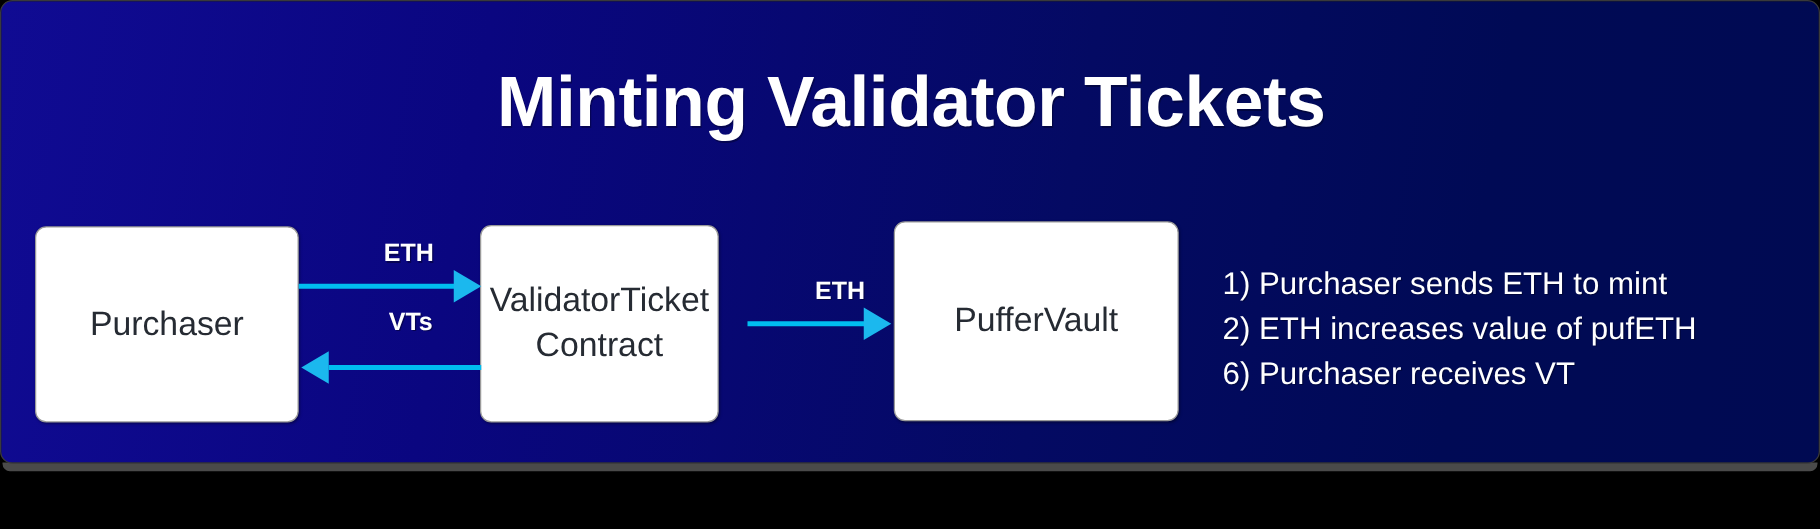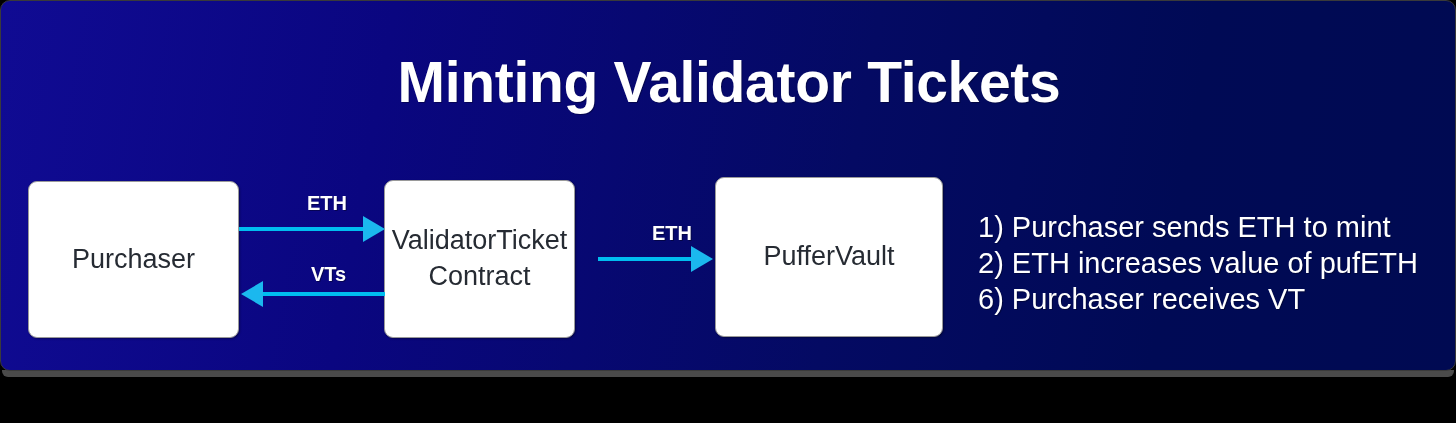--- a/index.html
+++ b/index.html
@@ -117,32 +117,32 @@
   .arrow-label {
     position: absolute;
     font-size: 20px;
     font-weight: bold;
     color: #ffffff;
     text-shadow: 1px 1px 0 rgba(0,0,0,0.35);
     white-space: nowrap;
     margin-left: 22px;
   }
   #arrow1-label { left: 284px; top: 191px; }
-  #arrow2-label { left: 288px; top: 262px; }
+  #arrow2-label { left: 288px; top: 246px; }
   #arrow3-label { left: 629px; top: 221px; }
 
   
   #legend {
     position: absolute;
     left: 977px;
     top: 208px;
     width: 470px;
   }
   .legend-line {
-    font-size: 29px;
+    font-size: 25px;
     line-height: 36px;
     color: #ffffff;
     white-space: nowrap;
     text-shadow: 1px 1px 0 rgba(0,0,0,0.30);
   }
 </style>
 </head>
 <body>
 
 <div id="stage">

